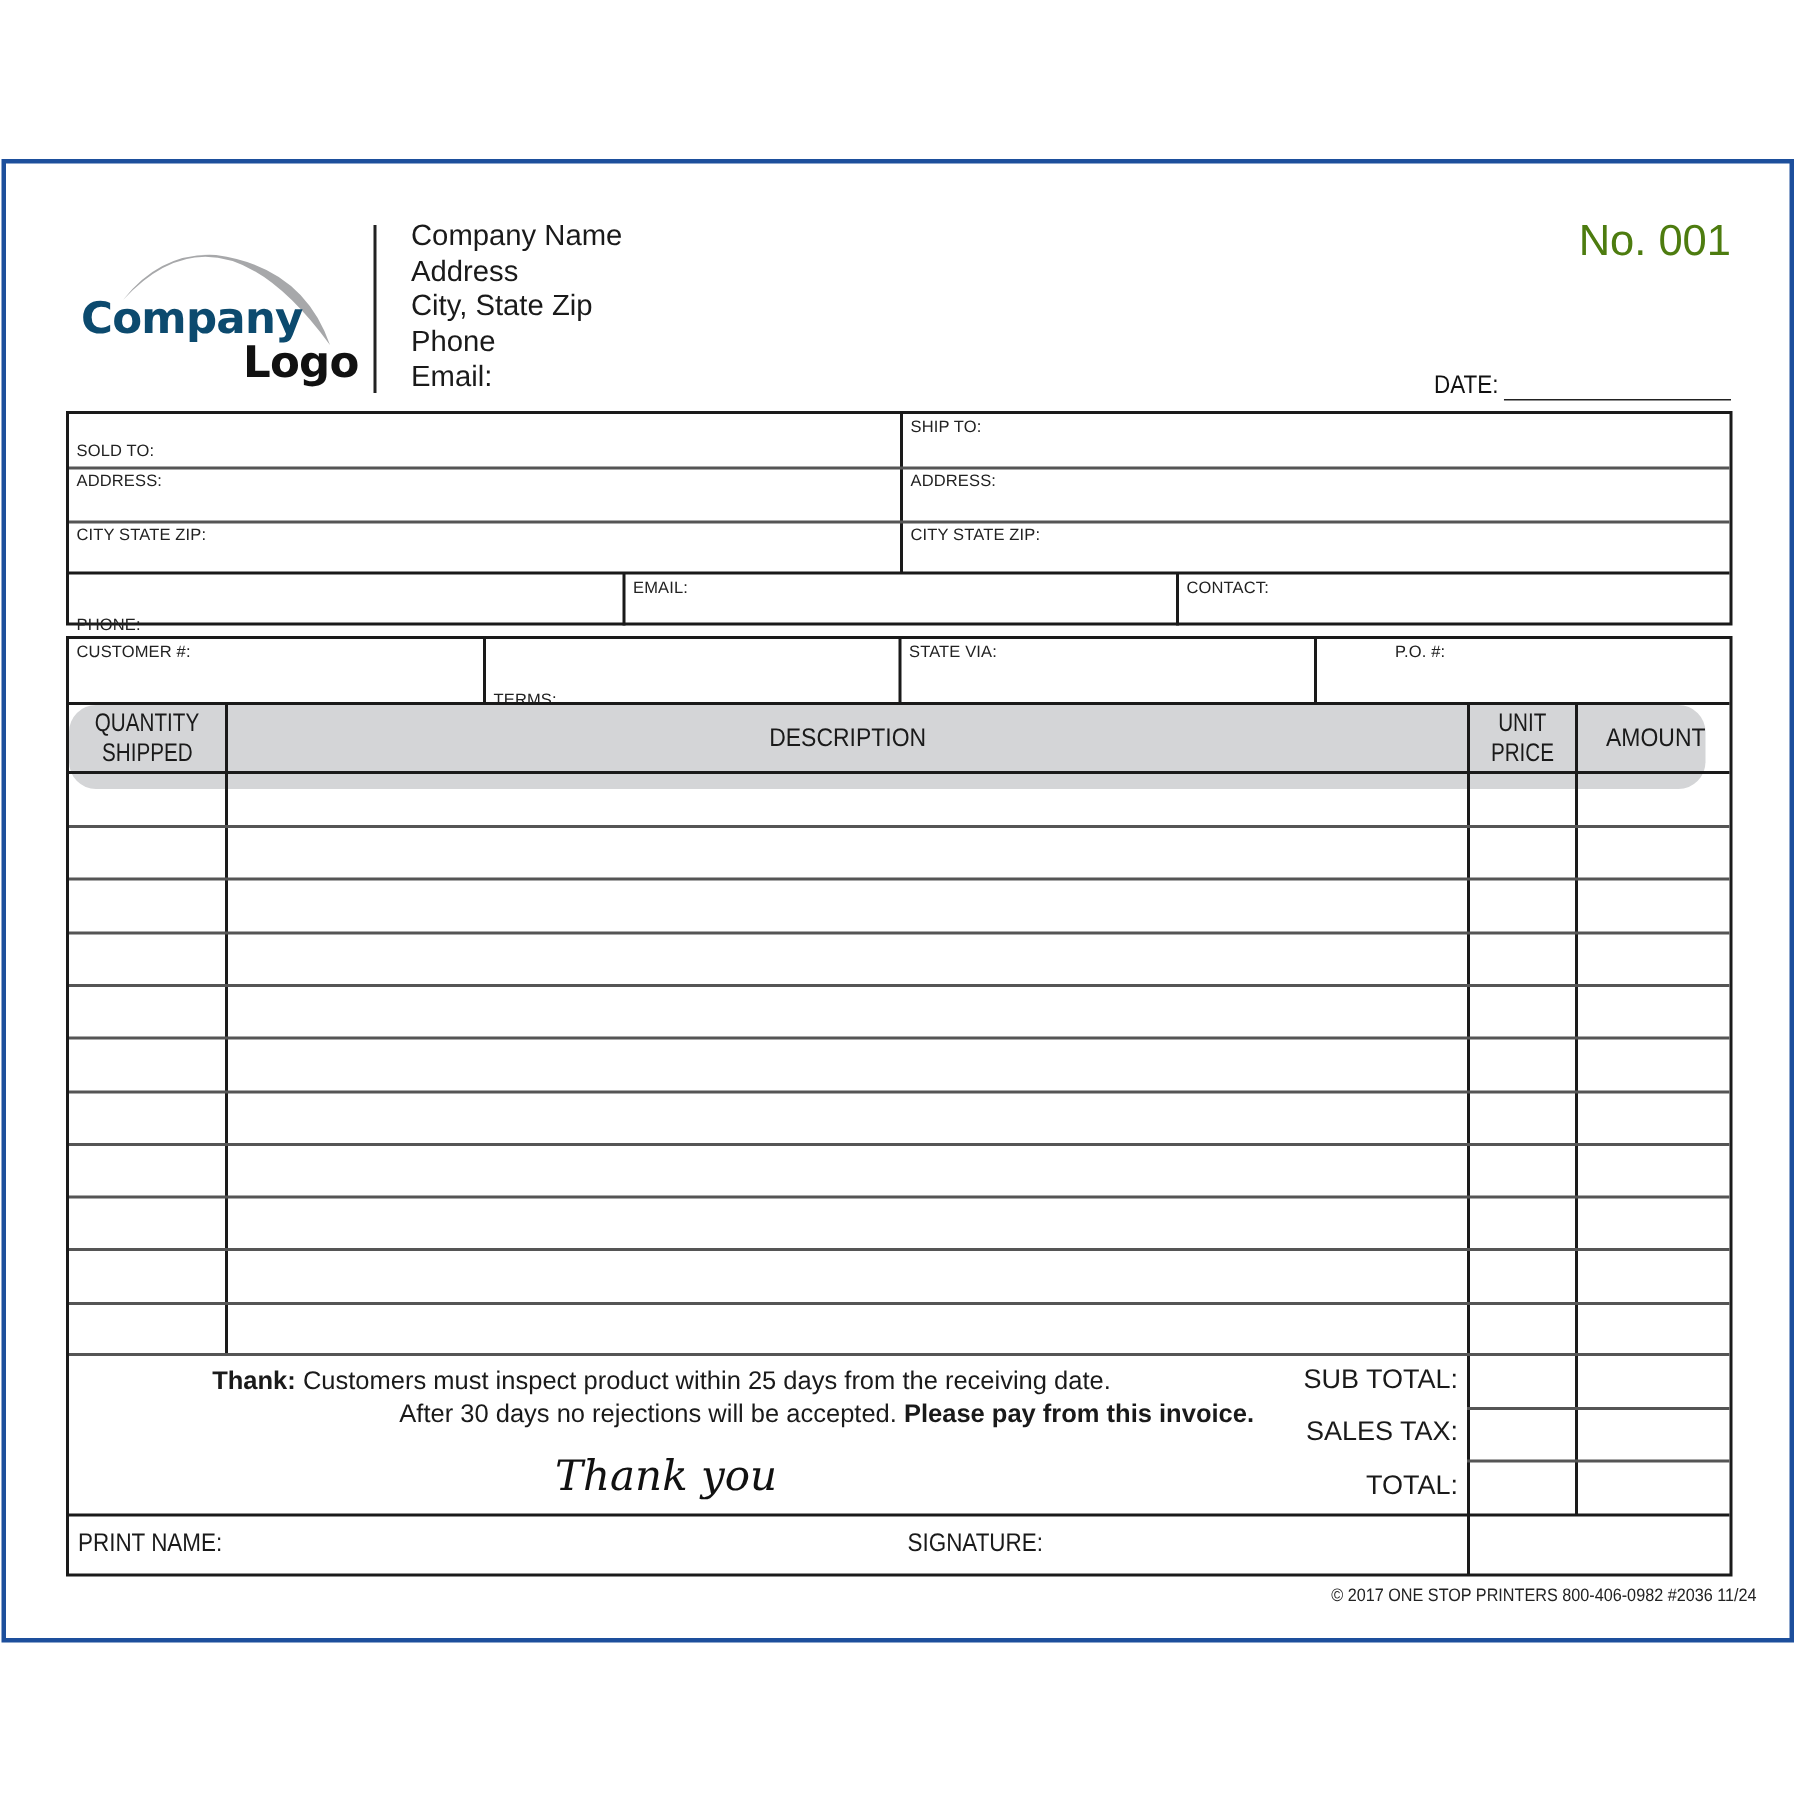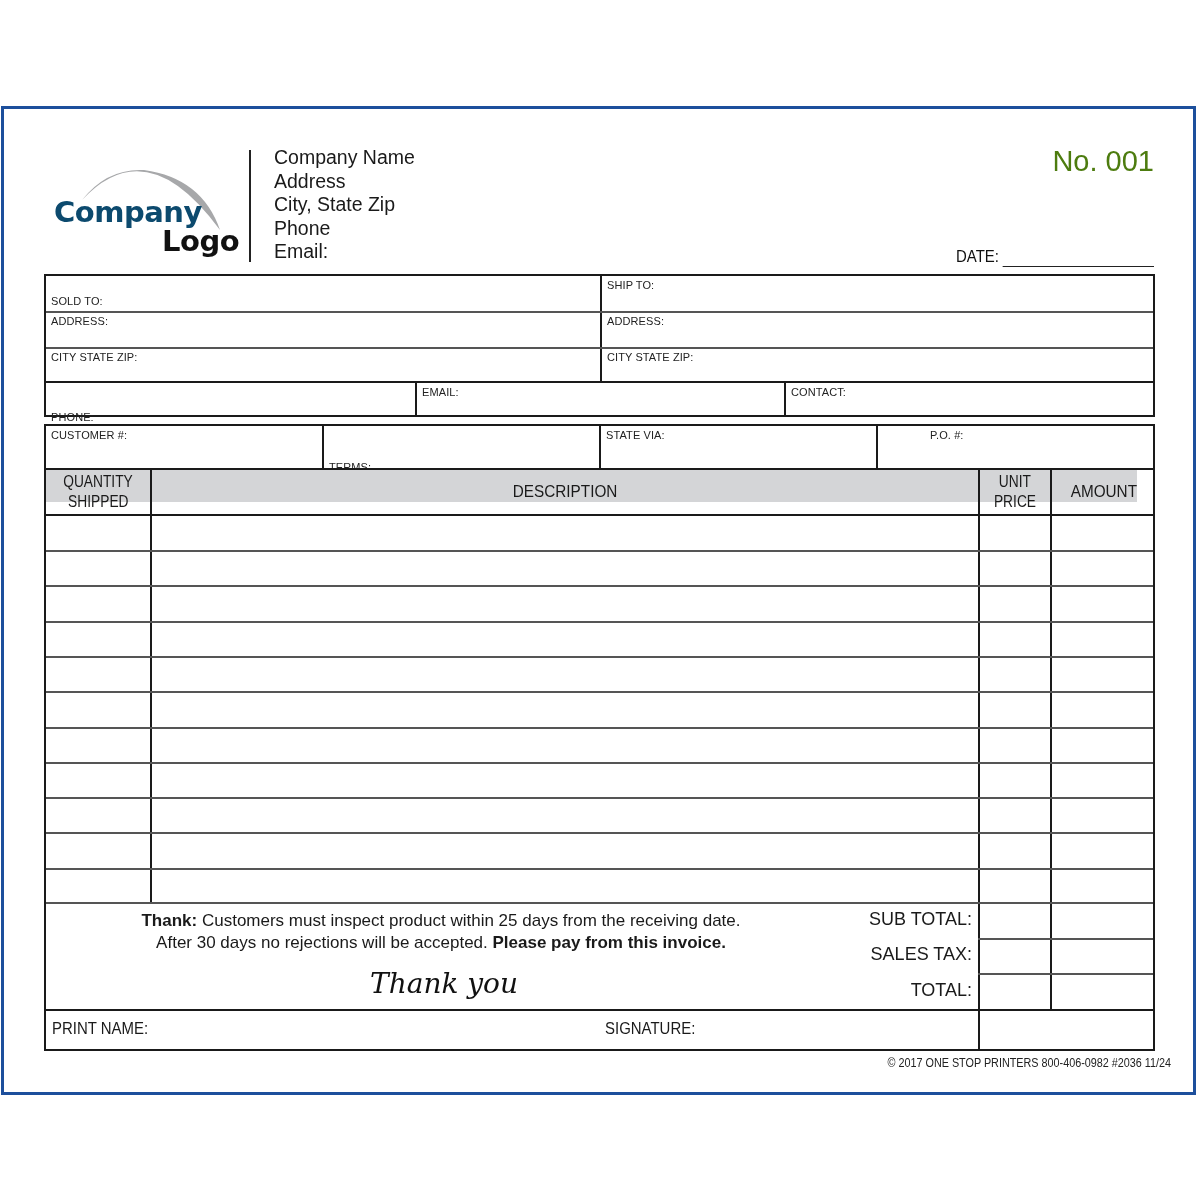--- a/index.html
+++ b/index.html
@@ -122,21 +122,21 @@
     <span class="lbl">TERMS:</span>
   </div>
   <div class="cell" style="left:555px; top:0; width:275px; height:42px;">
     <span class="lbl">STATE VIA:</span>
   </div>
   <div class="cell" style="left:879px; top:0; width:277px; height:28px;">
     <span class="lbl">P.O. #:</span>
   </div>
 
   <div class="hline" style="left:0; right:0; top:42px; height:2px; background:#1a1a1a;"></div>
-  <div class="thead" style="left:0; right:16px; top:44px; height:32px;">
+  <div class="thead" style="left:0; right:16px; top:44px; height:56px;border-radius:18px;">
     <div class="th" style="left:0; top:0; width:104px; height:44px;">
       <span><span>QUANTITY</span><br><span>SHIPPED</span></span>
     </div>
     <div class="th" style="left:106px; top:0; width:826px; height:44px;">
       <span>DESCRIPTION</span>
     </div>
     <div class="th" style="left:934px; top:0; width:70px; height:44px;">
       <span><span>UNIT</span><br><span>PRICE</span></span>
     </div>
     <div class="th" style="left:1006px; top:0; width:103px; height:44px;">
@@ -182,21 +182,21 @@
   <div class="cell" style="left:1006px; top:514px; width:103px; height:33px;"></div>
   <div class="cell" style="left:934px; top:549px; width:70px; height:34px;"></div>
   <div class="cell" style="left:1006px; top:549px; width:103px; height:34px;"></div>
 
   <div class="hline" style="left:0; right:0; top:583px; height:2px; background:#1a1a1a;"></div>
 </div>
 
 <div class="note" style="top:910px;">
   <b>Thank:</b><span> Customers must inspect product within 25 days from the receiving date.</span>
 </div>
-<div class="note" style="top:932px;">
+<div class="note" style="top:932px;text-align:right;">
   <span>After 30 days no rejections will be accepted. </span><b>Please pay from this invoice.</b>
 </div>
 <div class="thanks">Thank you</div>
 
 <div class="tot-label" style="top:909px;">SUB TOTAL:</div>
 <div class="tot-label" style="top:944px;">SALES TAX:</div>
 <div class="tot-label" style="top:980px;">TOTAL:</div>
 
 <div class="abs" style="left:46px; top:1010px; width:554px; height:38px;">
   <span class="sig-label" style="left:6px; top:9px;">PRINT NAME:</span>

